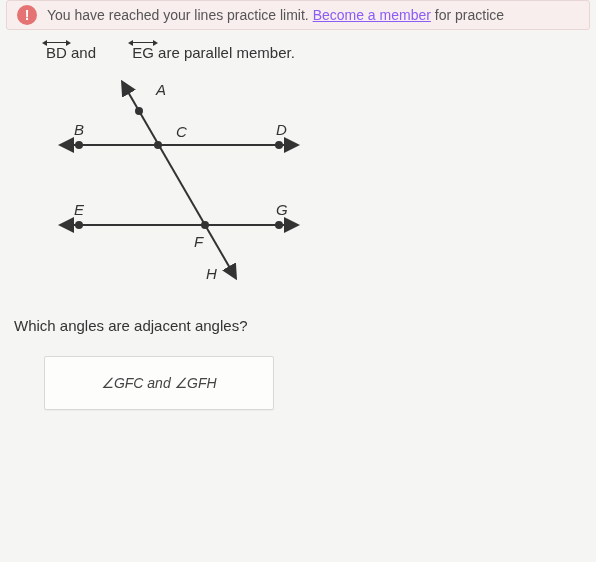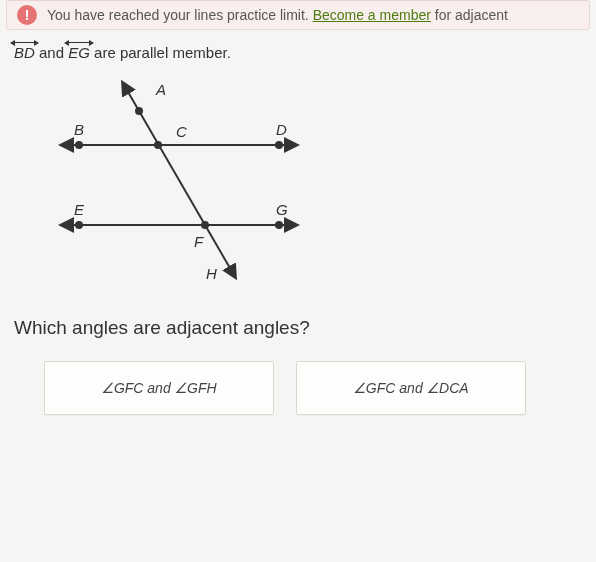--- a/index.html
+++ b/index.html
@@ -31,35 +31,35 @@
     height: 20px;
     border-radius: 50%;
     background: #e57373;
     color: #fff;
     font-weight: bold;
     font-size: 14px;
     text-align: center;
     line-height: 20px;
   }
   .banner a {
-    color: #4d7c0f;
+    color: #8b5cf6;
     text-decoration: underline;
   }
   .content {
     padding: 0 14px;
   }
   .prompt {
     font-size: 15px;
     color: #333;
     margin-bottom: 14px;
   }
   .lrarr {
     position: relative;
     display: inline-block;
-    font-style: italic;
+    margin-left: 32px;
   }
   .lrarr::before {
     content: "";
     position: absolute;
     top: -2px;
     left: -2px;
     right: -2px;
     height: 1px;
     background: #333;
   }
@@ -77,21 +77,21 @@
     top: -4.5px;
     left: -4px;
     border-right: 5px solid #333;
     border-top: 3px solid transparent;
     border-bottom: 3px solid transparent;
   }
   .diagram {
     margin: 8px 0 18px 30px;
   }
   .question {
-    font-size: 19px;
+    font-size: 15px;
     color: #333;
     margin: 6px 0 22px 0;
   }
   .answers {
     display: grid;
     grid-template-columns: 230px 230px;
     gap: 18px 22px;
     margin-left: 30px;
   }
   .answer {
@@ -105,21 +105,21 @@
     color: #444;
     cursor: pointer;
     box-shadow: 0 1px 0 rgba(0,0,0,0.03);
   }
 </style>
 </head>
 <body>
 
 <div class="banner">
   <div class="banner-icon">!</div>
-  <span>You have reached your lines practice limit. </span><a href="#">Become a member</a><span> for adjacent</span>
+  <span>You have reached your lines practice limit. </span><a href="#">Become a member</a><span> for practice</span>
 </div>
 
 <div class="content">
 
   <div class="prompt">
     <span class="lrarr"><span class="leftarr"></span><span>BD</span></span><span> and </span><span class="lrarr"><span class="leftarr"></span><span>EG</span></span><span> are parallel member.</span>
   </div>
 
   <div class="diagram">
     <svg width="300" height="220" viewBox="0 0 300 220">
@@ -156,16 +156,15 @@
       <text x="150" y="172" font-size="15" font-style="italic" fill="#333">F</text>
       <text x="232" y="140" font-size="15" font-style="italic" fill="#333">G</text>
       <text x="162" y="204" font-size="15" font-style="italic" fill="#333">H</text>
     </svg>
   </div>
 
   <div class="question">Which angles are adjacent angles?</div>
 
   <div class="answers">
     <div class="answer">∠GFC and ∠GFH</div>
-    <div class="answer">∠GFC and ∠DCA</div>
   </div>
 
 </div>
 
 </body></html>

